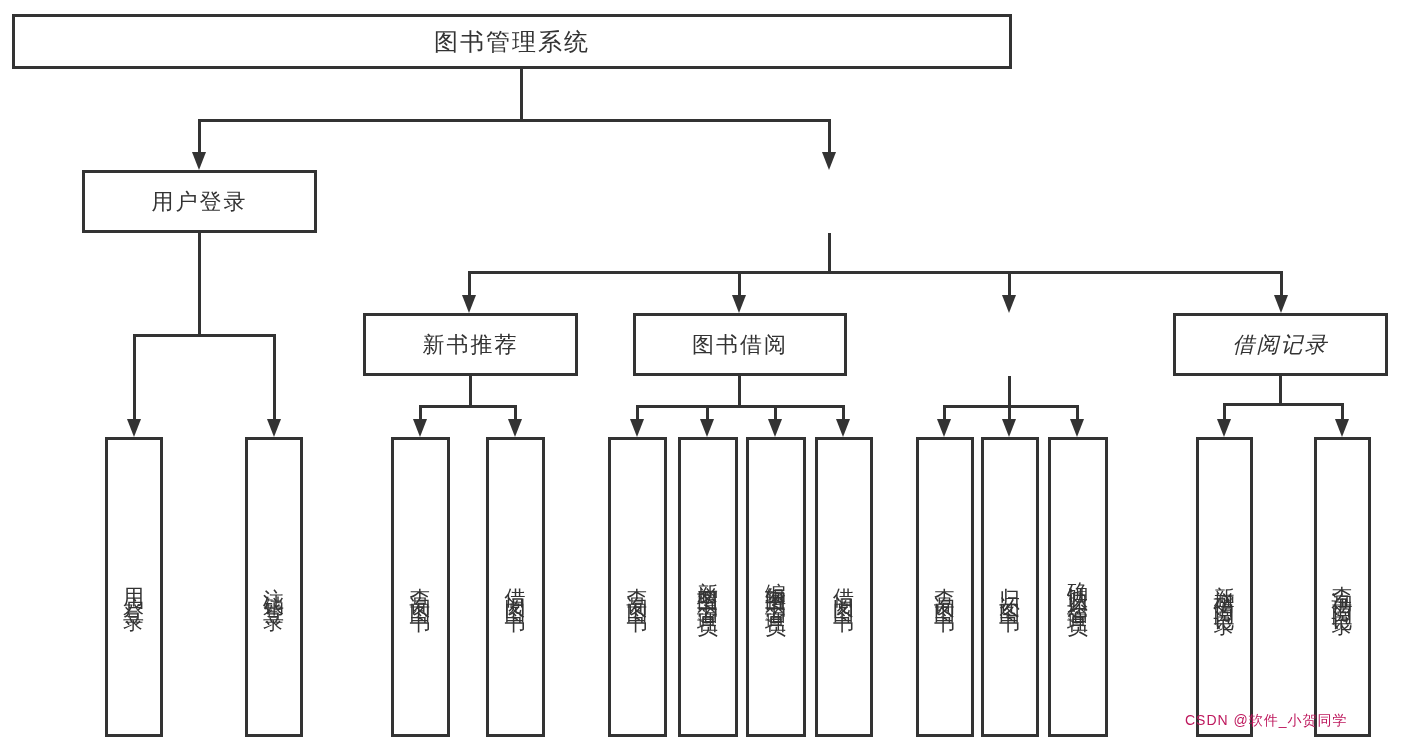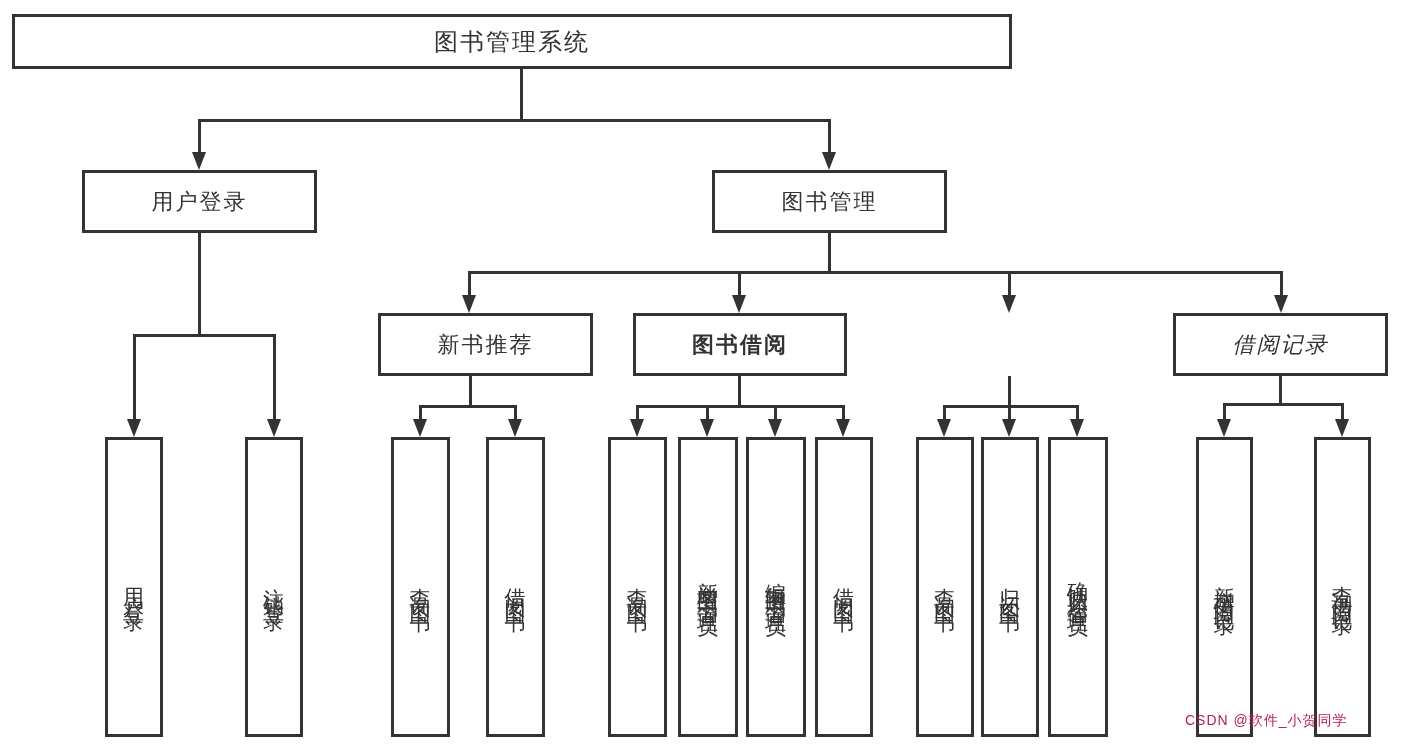--- a/index.html
+++ b/index.html
@@ -42,29 +42,26 @@
 <div id="stage">
 
   <div class="h" style="left:12px;top:14px;width:1000px;height:55px;font-size:24px;">
     <span>图书管理系统</span>
   </div>
 
   <div class="h" style="left:82px;top:170px;width:235px;height:63px;">
     <span>用户登录</span>
   </div>
 
-  <div class="h" style="left:712px;top:170px;width:235px;height:63px;">
-    <span>图书管理</span>
-  </div>
 
-  <div class="h" style="left:378px;top:313px;width:215px;height:63px;">
+  <div class="h" style="left:363px;top:313px;width:215px;height:63px;">
     <span>新书推荐</span>
   </div>
 
-  <div class="h" style="left:633px;top:313px;width:214px;height:63px;font-weight:bold;">
+  <div class="h" style="left:633px;top:313px;width:214px;height:63px;">
     <span>图书借阅</span>
   </div>
 
 
   <div class="h" style="left:1173px;top:313px;width:215px;height:63px;font-style:italic;">
     <span>借阅记录</span>
   </div>
 
   <div class="v" style="left:105px;top:437px;width:58px;height:300px;">
     <span>用户登录</span>

